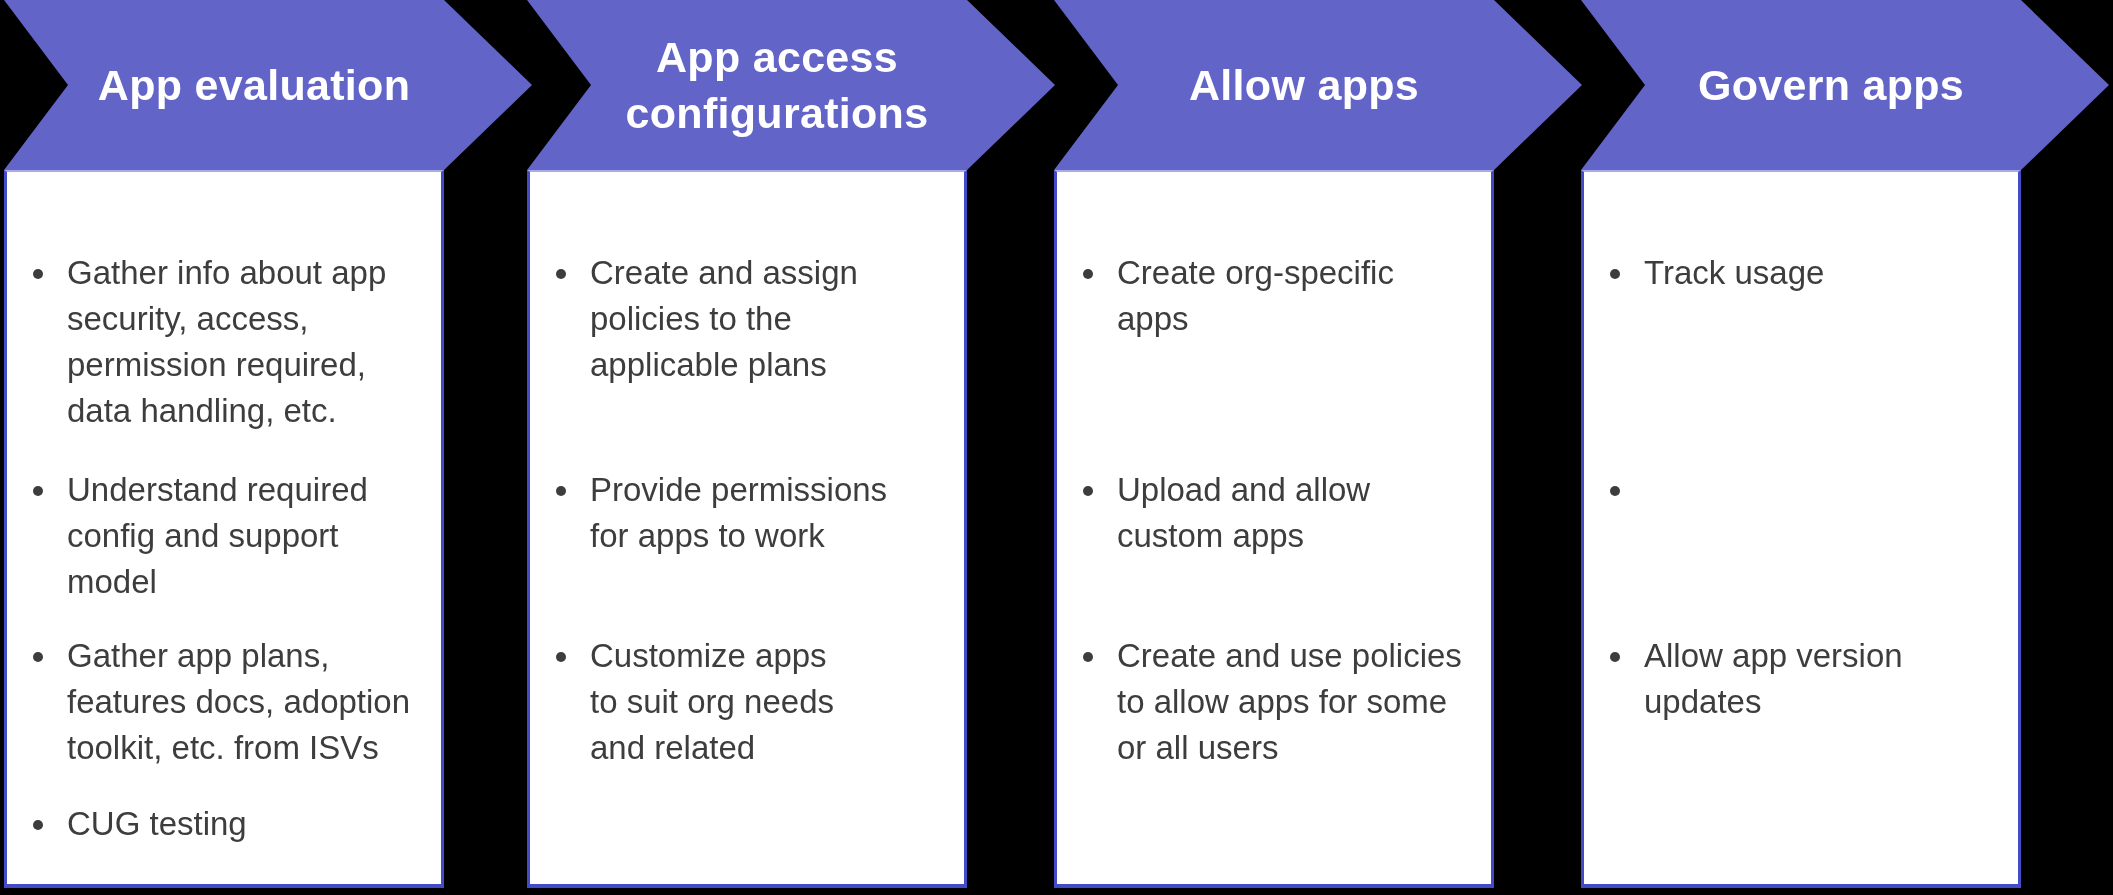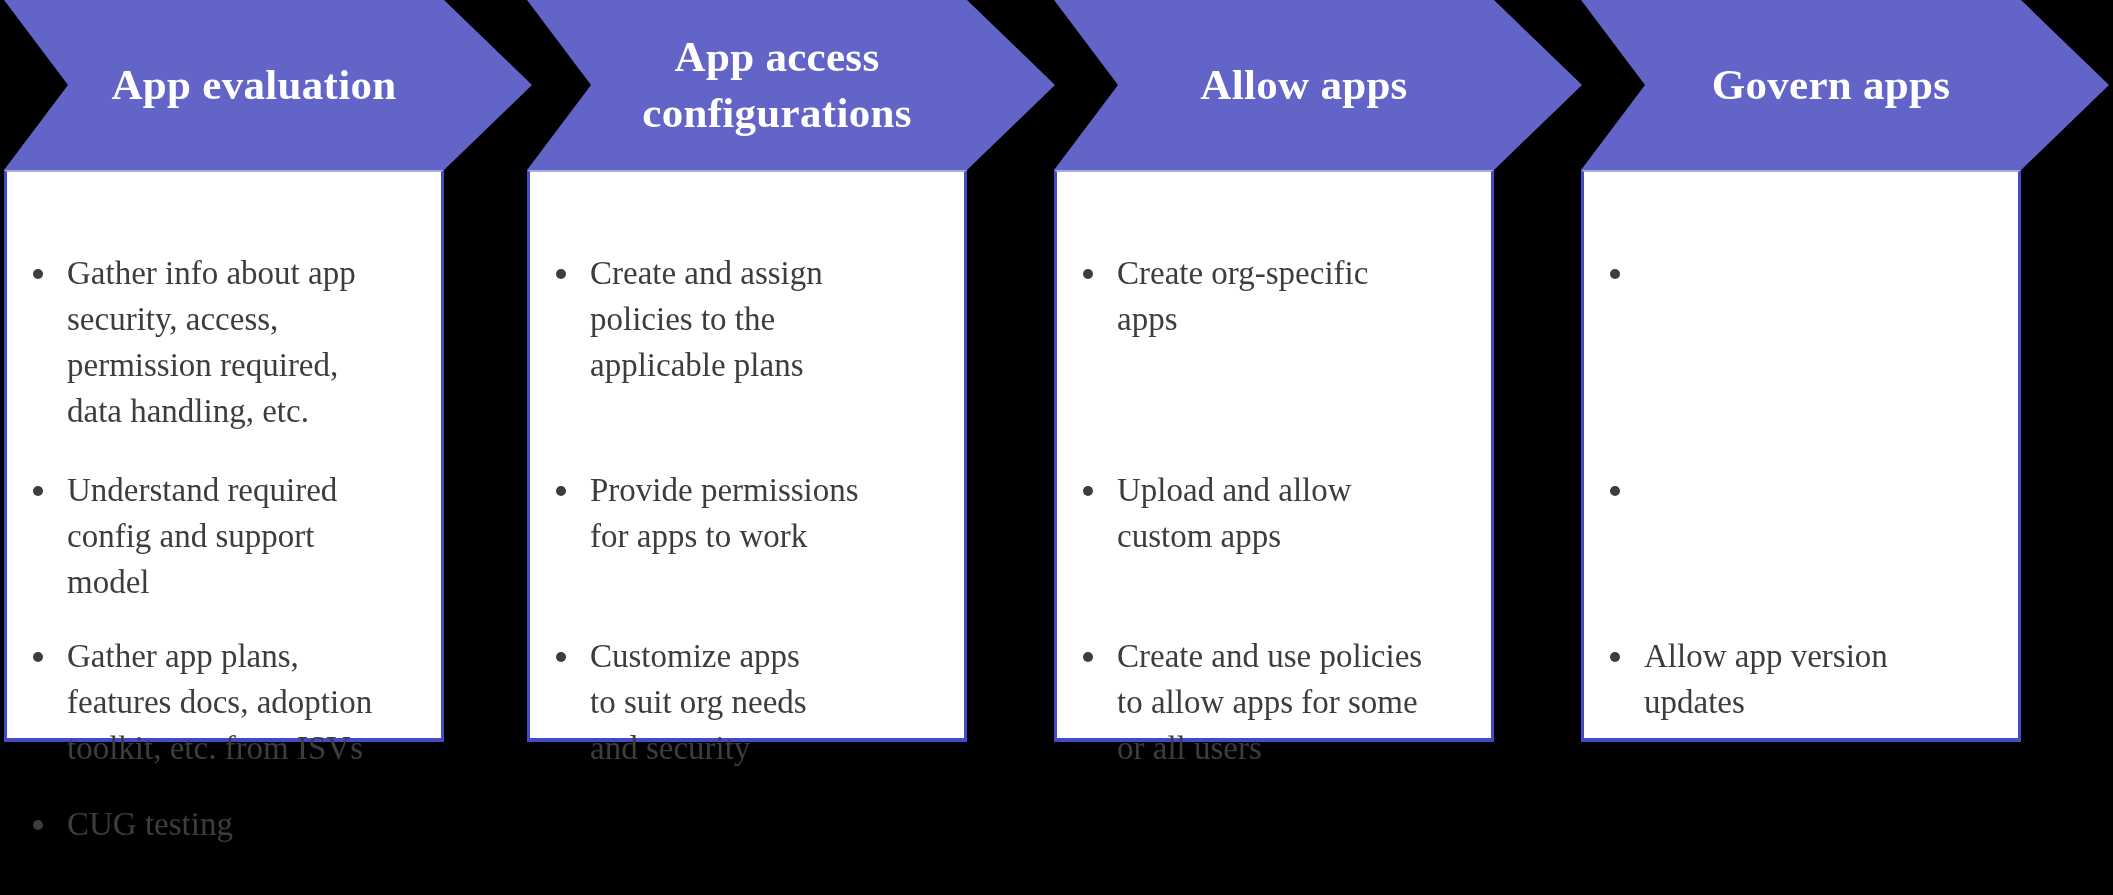--- a/index.html
+++ b/index.html
@@ -1,41 +1,41 @@
 <!DOCTYPE html>
 <html style="--background: #000000; --banner: #6264C8; --banner-text: #FFFFFF; --box-bg: #FFFFFF; --box-border: #434BC8; --box-top-seam: #A9ABE6; --text: #3D3D3D;"><head>
 <meta charset="utf-8">
 <style>
   html,body{margin:0;padding:0;background:#000;}
   .stage{
     position:relative;
     width:2113px;height:895px;
     background:var(--background,#000);
-    font-family:Liberation Serif, serif;
+    font-family:Liberation Sans, sans-serif;
     overflow:hidden;
   }
   .col{position:absolute;top:0;height:895px;}
   .banner{
     position:absolute;top:0;left:0;
     width:528px;height:170px;
     background:var(--banner,#6264C8);
     clip-path:polygon(0 0, calc(100% - 88px) 0, 100% 50%, calc(100% - 88px) 100%, 0 100%, 64px 50%);
     display:flex;align-items:center;justify-content:center;
   }
   .banner-label{
     color:var(--banner-text,#FFFFFF);
     font-size:43px;font-weight:700;
     line-height:56px;text-align:center;
     white-space:pre-line;
     transform:translateX(-14px);
     letter-spacing:0.3px;
   }
   .box{
     position:absolute;top:170px;left:0;
-    width:440px;height:572px;
+    width:440px;height:718px;
     box-sizing:border-box;
     background:var(--box-bg,#FFFFFF);
     border-left:3px solid var(--box-border,#434BC8);
     border-right:3px solid var(--box-border,#434BC8);
     border-bottom:4px solid var(--box-border,#434BC8);
     border-top:2px solid var(--box-top-seam,#A9ABE6);
   }
   .bullet{
     position:absolute;left:0;right:0;
     padding:0 16px 0 60px;
@@ -107,21 +107,21 @@
       </div>
       <div class="bullet slot-1">
         <span class="dot"></span>
         <span class="bullet-text">Provide permissions
 for apps to work</span>
       </div>
       <div class="bullet slot-2">
         <span class="dot"></span>
         <span class="bullet-text">Customize apps
 to suit org needs
-and security</span>
+and related</span>
       </div>
     </div>
   </div>
 
   <div class="col" style="left:1054px">
     <div class="banner">
       <div class="banner-label">Allow apps</div>
     </div>
     <div class="box">
       <div class="bullet slot-0">
@@ -143,20 +143,21 @@
     </div>
   </div>
 
   <div class="col" style="left:1581px">
     <div class="banner">
       <div class="banner-label">Govern apps</div>
     </div>
     <div class="box">
       <div class="bullet slot-0">
         <span class="dot"></span>
+        <span class="bullet-text">Track usage</span>
       </div>
       <div class="bullet slot-1">
         <span class="dot"></span>
       </div>
       <div class="bullet slot-2">
         <span class="dot"></span>
         <span class="bullet-text">Allow app version
 updates</span>
       </div>
     </div>

